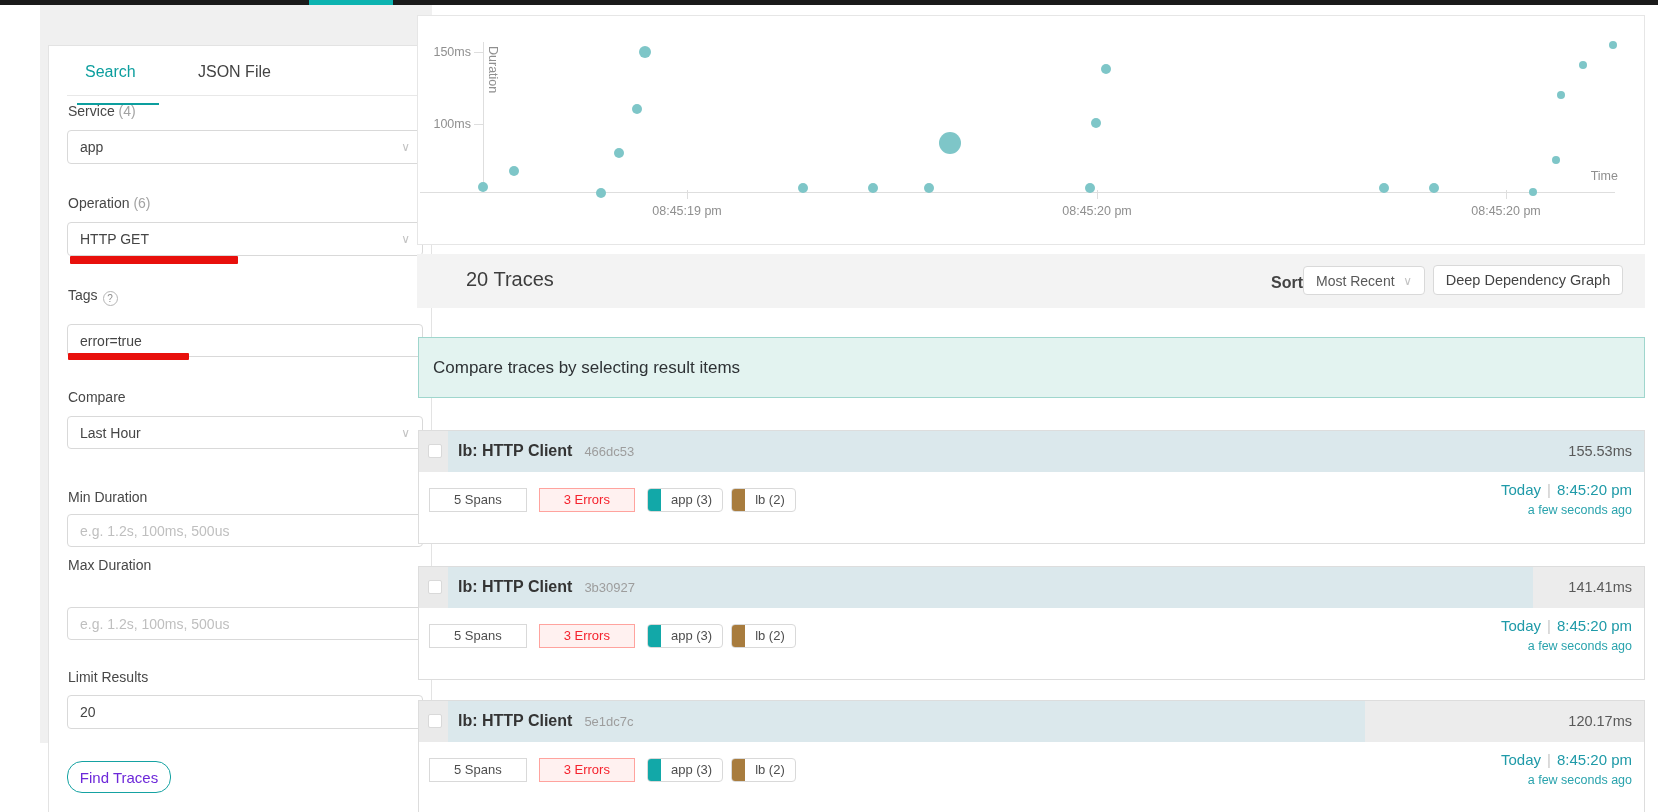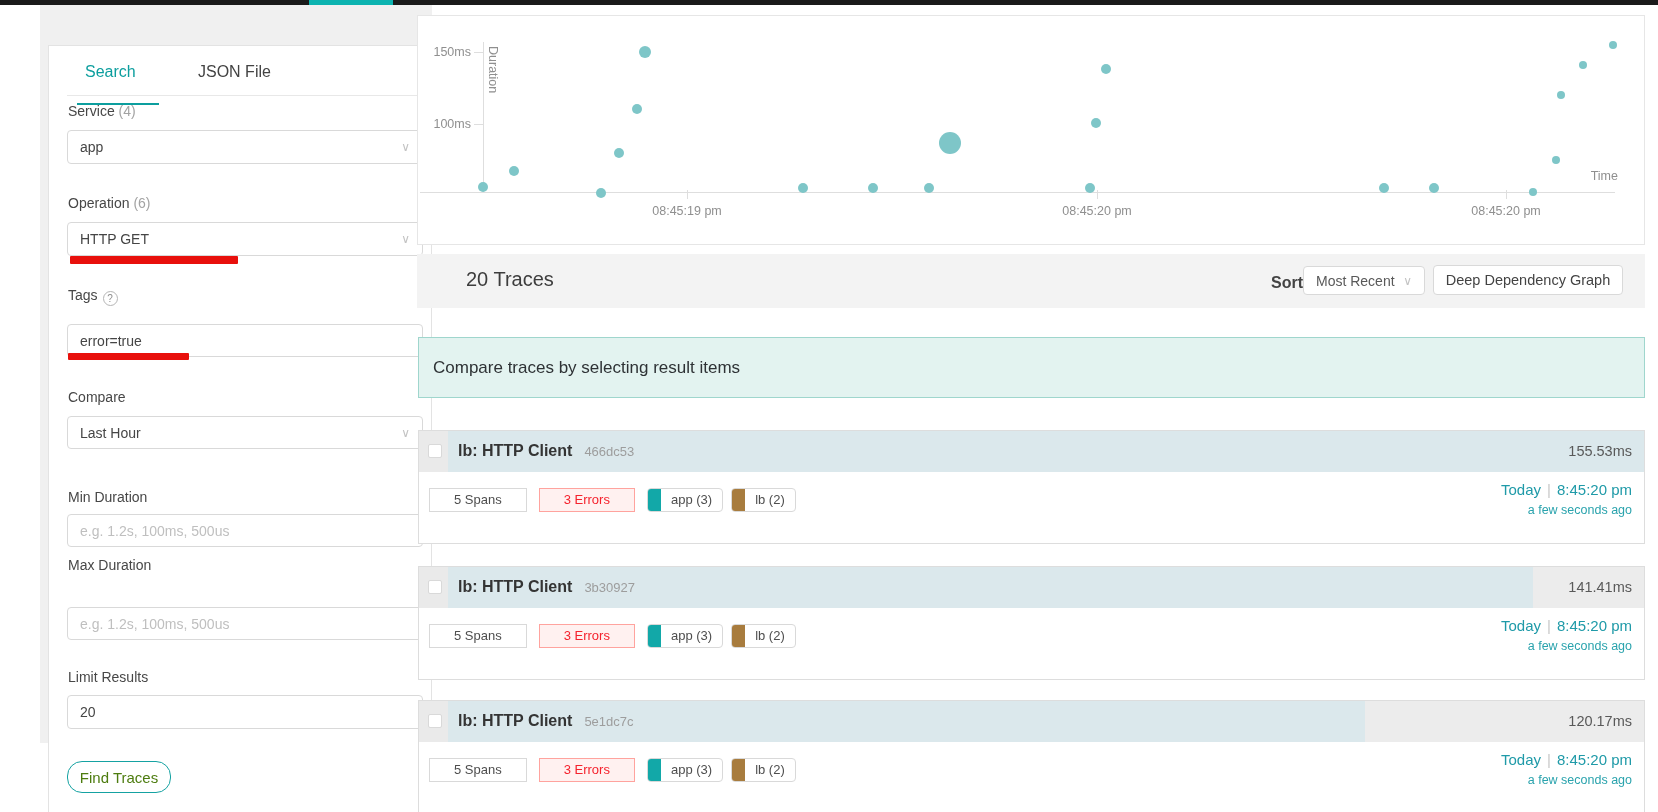--- a/index.html
+++ b/index.html
@@ -24,21 +24,21 @@
   .field-count { color:#a3a3a3; }
   .select-box, .text-input { position:absolute; left:18px; width:356px; height:34px; background:#fff;
     border:1px solid #d9d9d9; border-radius:4px; font-size:14px; color:#454545;
     display:flex; align-items:center; padding:0 12px; }
   .chevron { position:absolute; right:12px; color:#c3c3c3; font-size:12px; }
   .placeholder { color:#bfbfbf; }
   .help-icon { display:inline-block; width:15px; height:15px; border:1px solid #b5b5b5; border-radius:50%;
     font-size:10px; line-height:13px; text-align:center; color:#8c8c8c; margin-left:5px; vertical-align:-2px; }
   .red-mark { position:absolute; background:#e8100c; border-radius:1px; }
   .find-btn { position:absolute; left:18px; top:715px; width:104px; height:32px; background:#fff;
-    border:1px solid #15a2a2; border-radius:15px; color:#4d7c0f; font-size:15px;
+    border:1px solid #15a2a2; border-radius:15px; color:#6d28d9; font-size:15px;
     display:flex; align-items:center; justify-content:center; cursor:pointer; }
 
   
   .chart-card { position:absolute; left:417px; top:15px; width:1228px; height:230px; background:#fff;
     border:1px solid #e6e6e6; }
   .axis-line { position:absolute; background:#dedede; }
   .tick-label { position:absolute; font-size:12.5px; color:#8f8f8f; white-space:nowrap; }
   .duration-label { position:absolute; left:486px; top:46px; writing-mode:vertical-rl; font-size:12.5px; color:#8f8f8f; }
   .time-label { position:absolute; left:1560px; top:169px; width:58px; text-align:right; font-size:12.5px; color:#8f8f8f; }
   .dot { position:absolute; border-radius:50%; background:#7ec6c8; cursor:pointer; }

